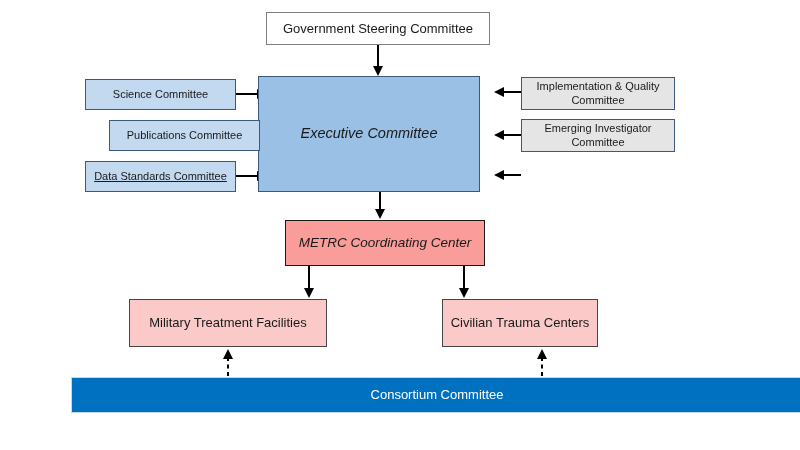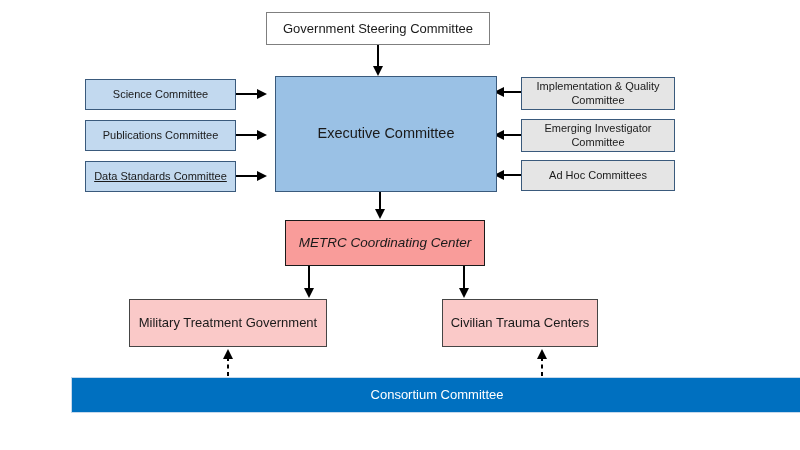--- a/index.html
+++ b/index.html
@@ -7,24 +7,24 @@
     position:relative;width:800px;height:450px;background:#ffffff;overflow:hidden;
     font-family:"Liberation Sans", sans-serif;color:#1a1a1a;
   }
   .node{
     position:absolute;display:flex;align-items:center;justify-content:center;
     text-align:center;box-sizing:border-box;line-height:1.2;
   }
   .connectors{position:absolute;left:0;top:0;width:800px;height:450px;pointer-events:none;}
 
   .gov{left:266px;top:12px;width:224px;height:33px;background:#ffffff;border:1.5px solid #7f7f7f;font-size:13px;}
-  .exec{left:275px;top:76px;width:222px;height:116px;background:#9AC1E5;border:1.5px solid #3A5A7C;font-size:14.5px;}
+  .exec{left:258px;top:76px;width:222px;height:116px;background:#9AC1E5;border:1.5px solid #3A5A7C;font-size:14.5px;font-style:italic;}
 
   .sideL{left:85px;width:151px;height:31px;background:#C2D9EF;border:1.3px solid #3A5A7C;font-size:11px;padding:1px 4px;align-items:center;}
-  .l1{top:79px;} .l2{top:120px;} .l3{top:161px;text-decoration:underline;}
+  .l1{top:79px;} .l2{top:120px;margin-left:24px;} .l3{top:161px;text-decoration:underline;}
 
   .sideR{left:521px;width:154px;background:#e5e5e5;border:1.3px solid #3A5A7C;font-size:11px;padding:1px 2px;}
   .r1{top:77px;height:33px;} .r2{top:119px;height:33px;} .r3{top:160px;height:31px;}
 
   .metrc{left:285px;top:220px;width:200px;height:46px;background:#F99C9A;border:1.8px solid #1a1a1a;font-size:13.5px;font-style:italic;}
   .mil{left:129px;top:299px;width:198px;height:48px;background:#FAC9C8;border:1.5px solid #454545;font-size:13px;}
   .civ{left:442px;top:299px;width:156px;height:48px;background:#FAC9C8;border:1.5px solid #454545;font-size:13px;}
 
   .consortium{left:71px;top:377px;width:732px;height:36px;background:#0070C0;border:1px solid #c6d9ec;color:#ffffff;font-size:13px;}
 
@@ -73,30 +73,27 @@
   <div class="node sideL l3">
     <span>Data Standards Committee</span>
   </div>
 
   <div class="node sideR r1">
     <span>Implementation &amp; Quality Committee</span>
   </div>
   <div class="node sideR r2">
     <span>Emerging Investigator Committee</span>
   </div>
-  <div class="node sideR r3">
-    <span>Ad Hoc Committees</span>
-  </div>
 
   <div class="node metrc">
     <span>METRC Coordinating Center</span>
   </div>
 
   <div class="node mil">
-    <span>Military Treatment Government</span>
+    <span>Military Treatment Facilities</span>
   </div>
 
   <div class="node civ">
     <span>Civilian Trauma Centers</span>
   </div>
 
   <div class="node consortium">
     <span>Consortium Committee</span>
   </div>
 

